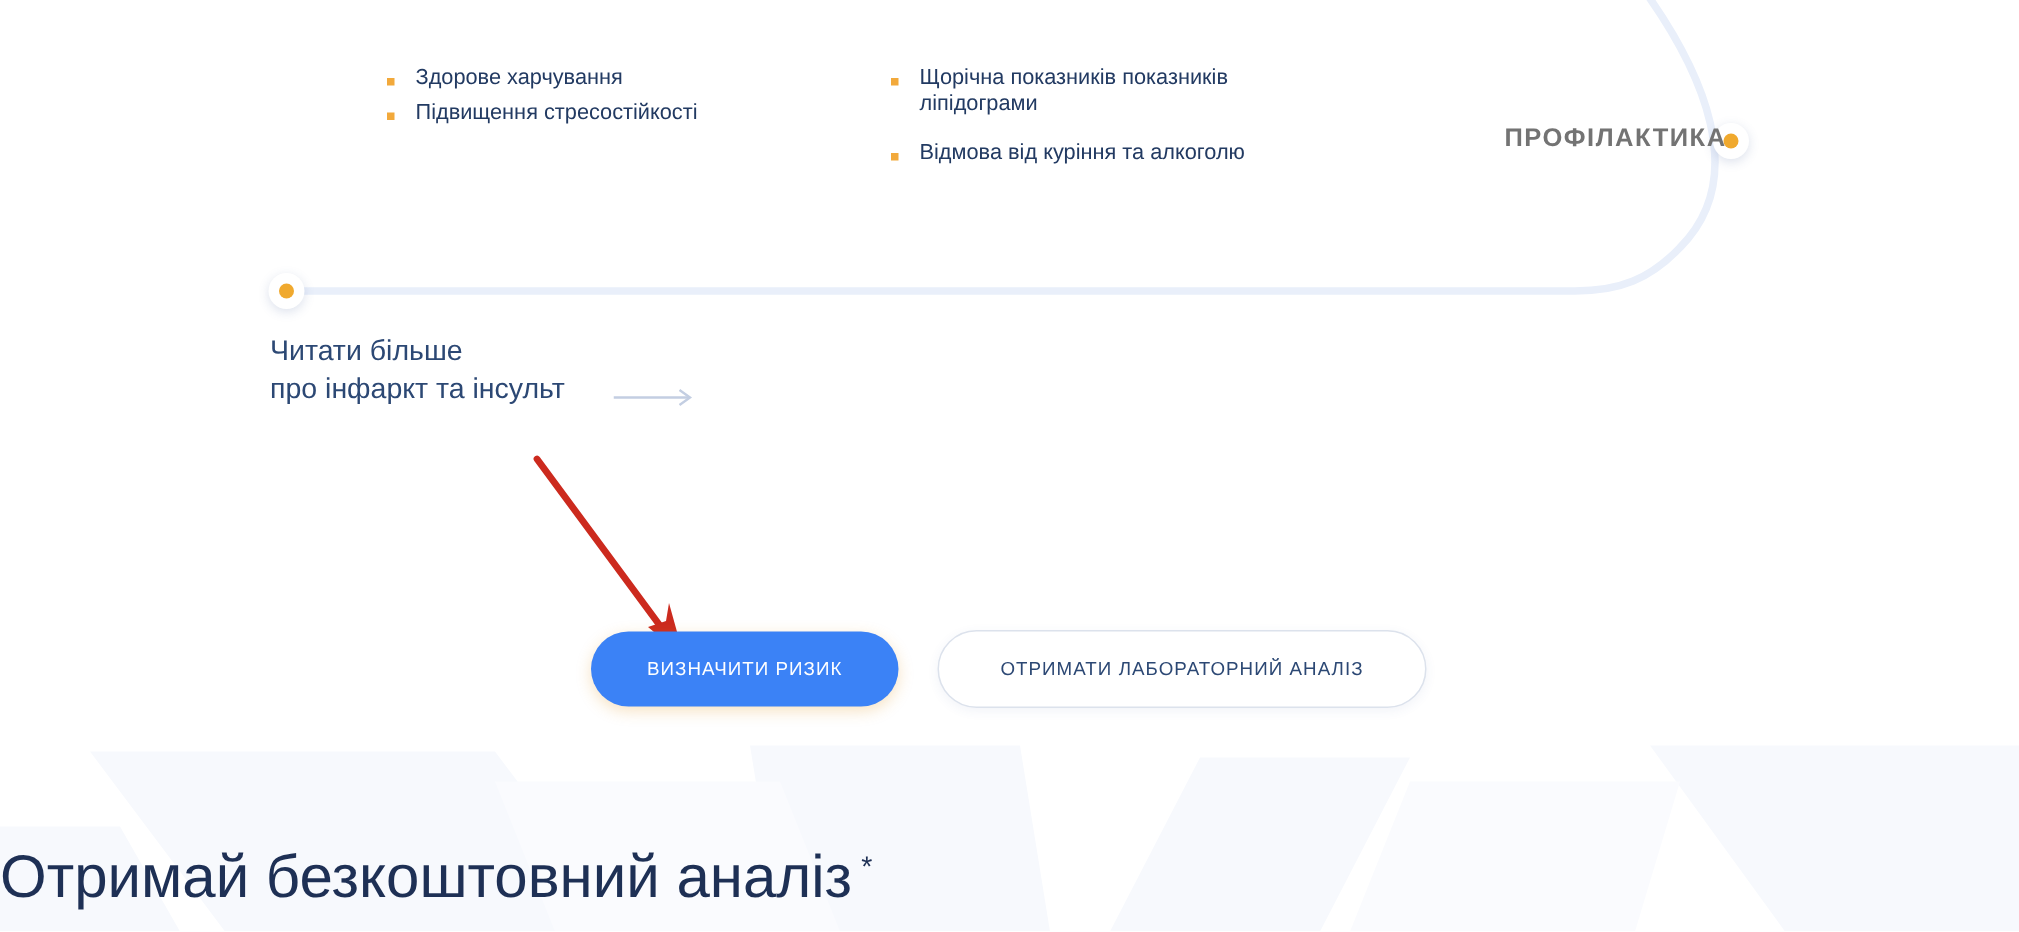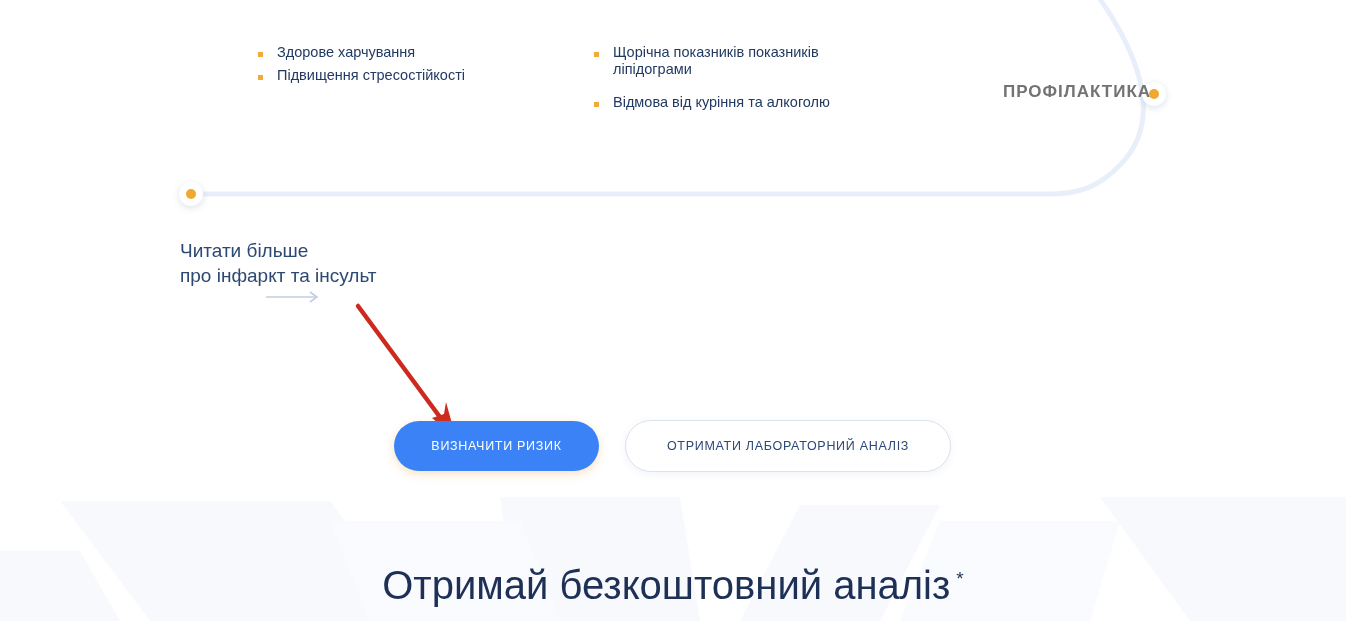--- a/index.html
+++ b/index.html
@@ -90,24 +90,23 @@
   .bullet-text {
     font-size:14.5px;
     line-height:17px;
     color:#223A62;
     white-space:pre-line;
   }
 
   
   .read-more {
     position:absolute;
-    left:180px; top:238px;
-    display:flex;
-    align-items:center;
-    flex-direction:column;
+    left:180px; top:222px;
+    display:flex;
+    align-items:flex-end;
   }
   .read-more-text {
     font-size:19px;
     line-height:25px;
     color:#2C4874;
     white-space:pre-line;
   }
   .read-more-arrow {
     margin-left:32px;
     margin-top:2px;
@@ -154,21 +153,20 @@
     display:flex; align-items:center; justify-content:center;
     box-shadow:0 2px 8px rgba(60,90,150,.07);
     text-align:center;
   }
 
   
   .bottom-heading {
     position:absolute;
     left:0; top:563px;
     width:1346px;
-    text-align:center;
     font-size:40px;
     font-weight:normal;
     color:#1E3055;
     white-space:nowrap;
   }
   .bottom-heading .ast {
     font-size:19px;
     vertical-align:super;
     margin-left:6px;
     color:#1E3055;

